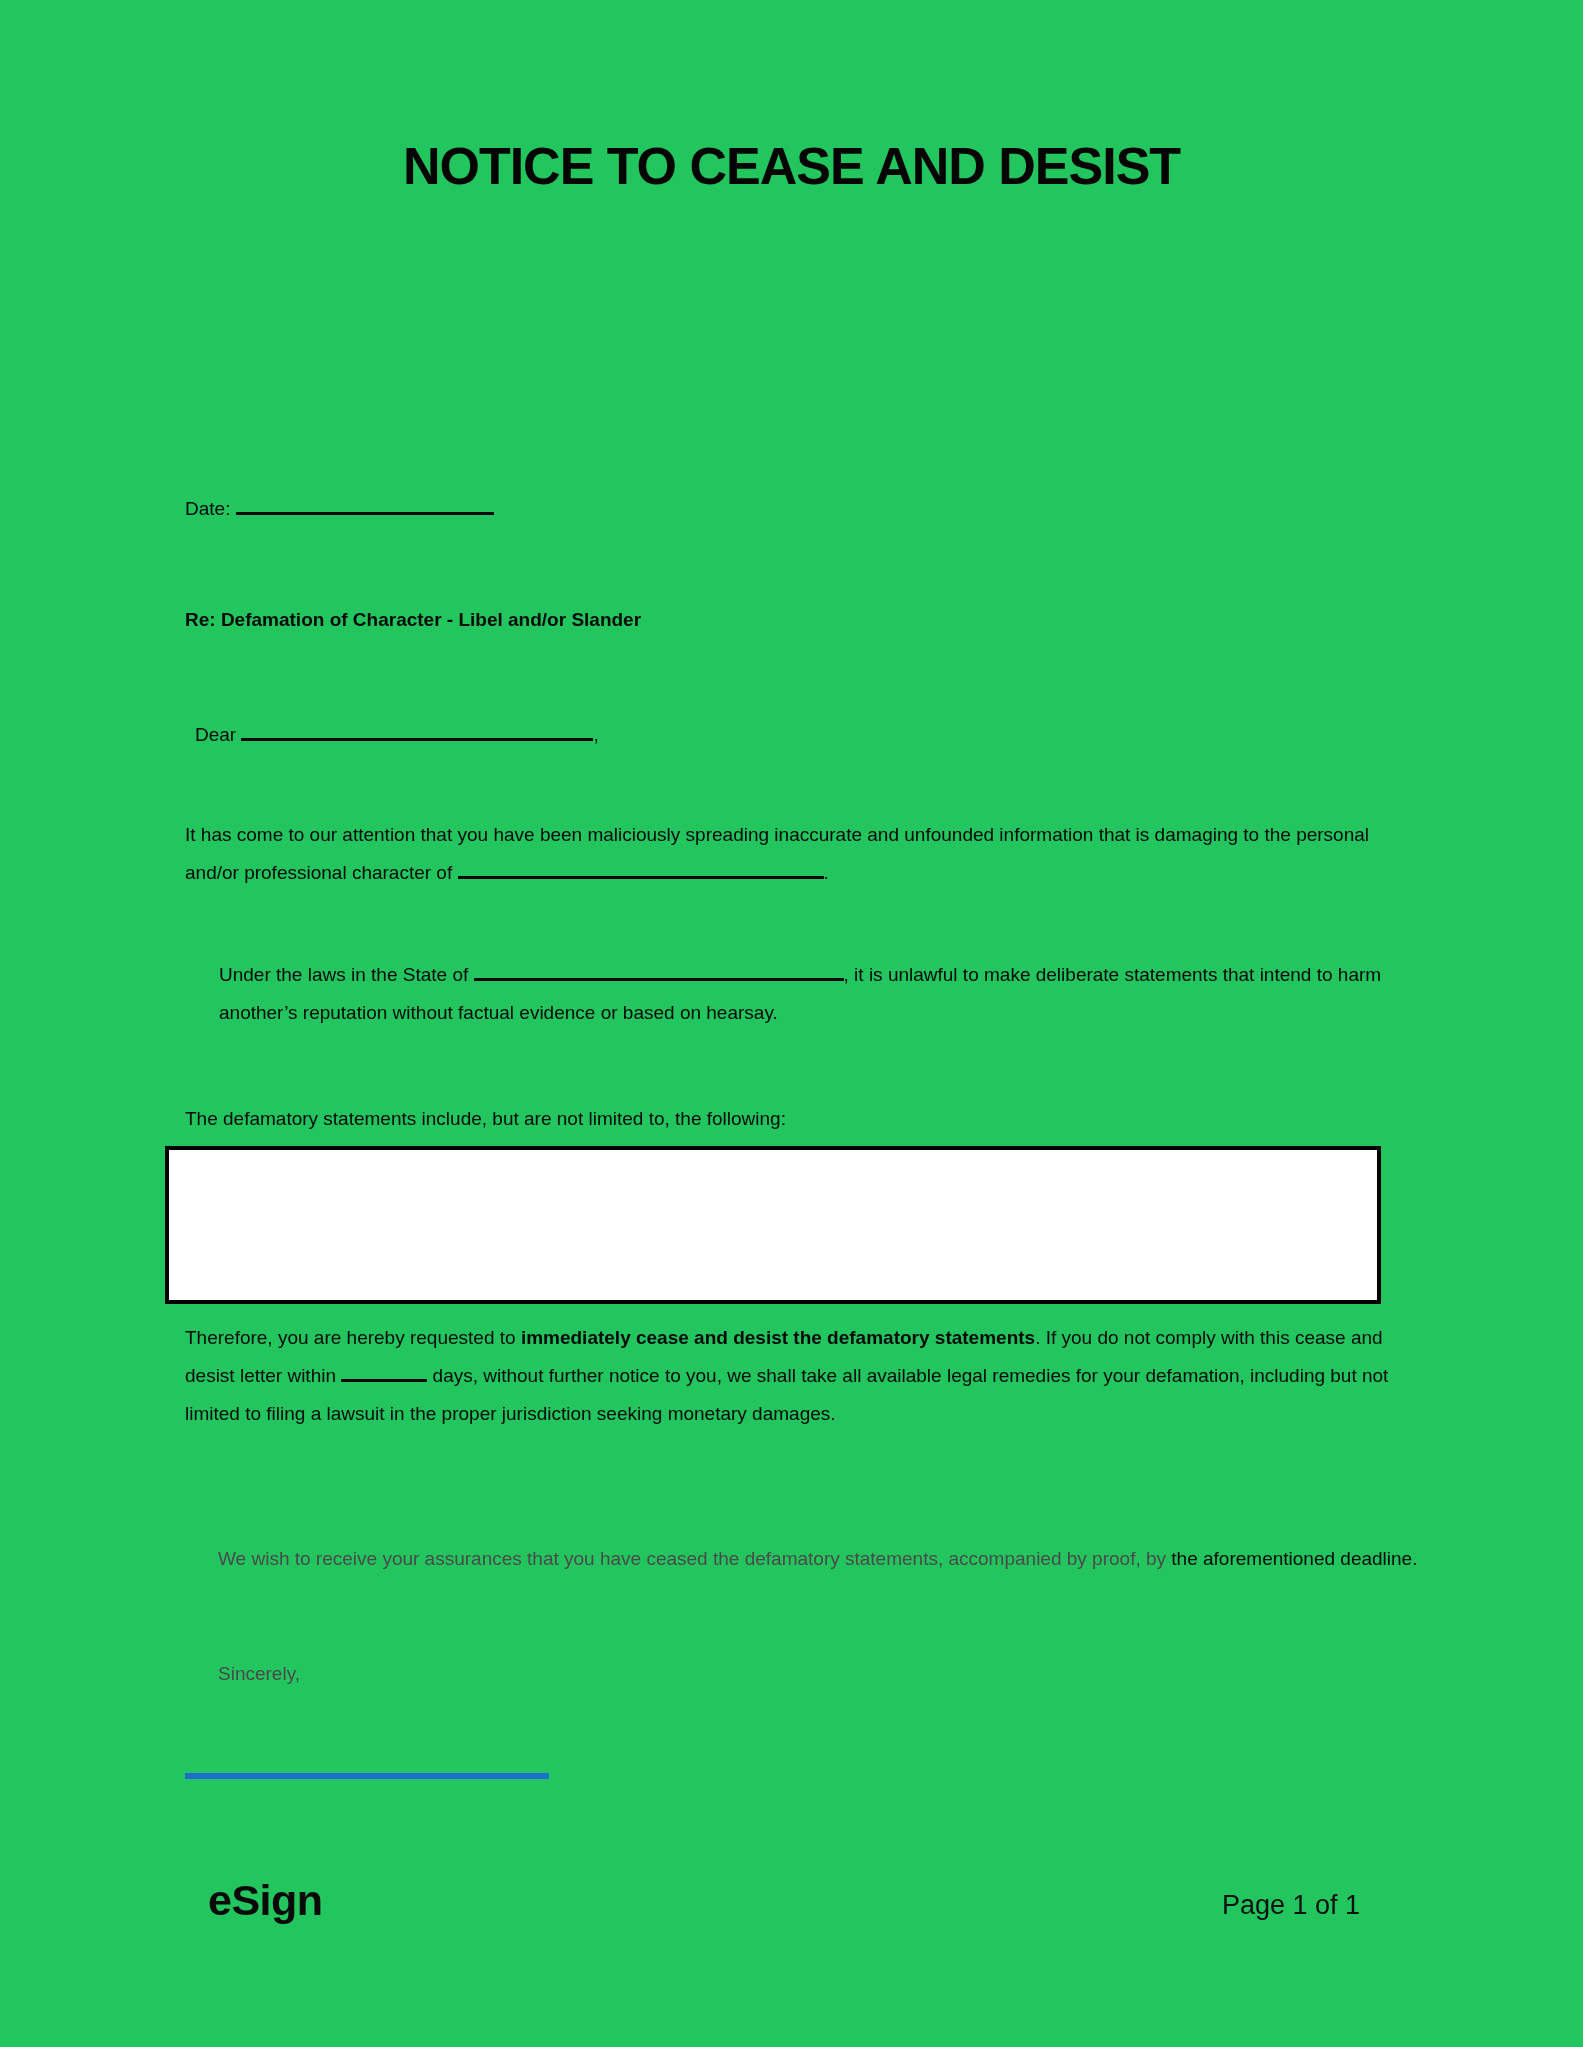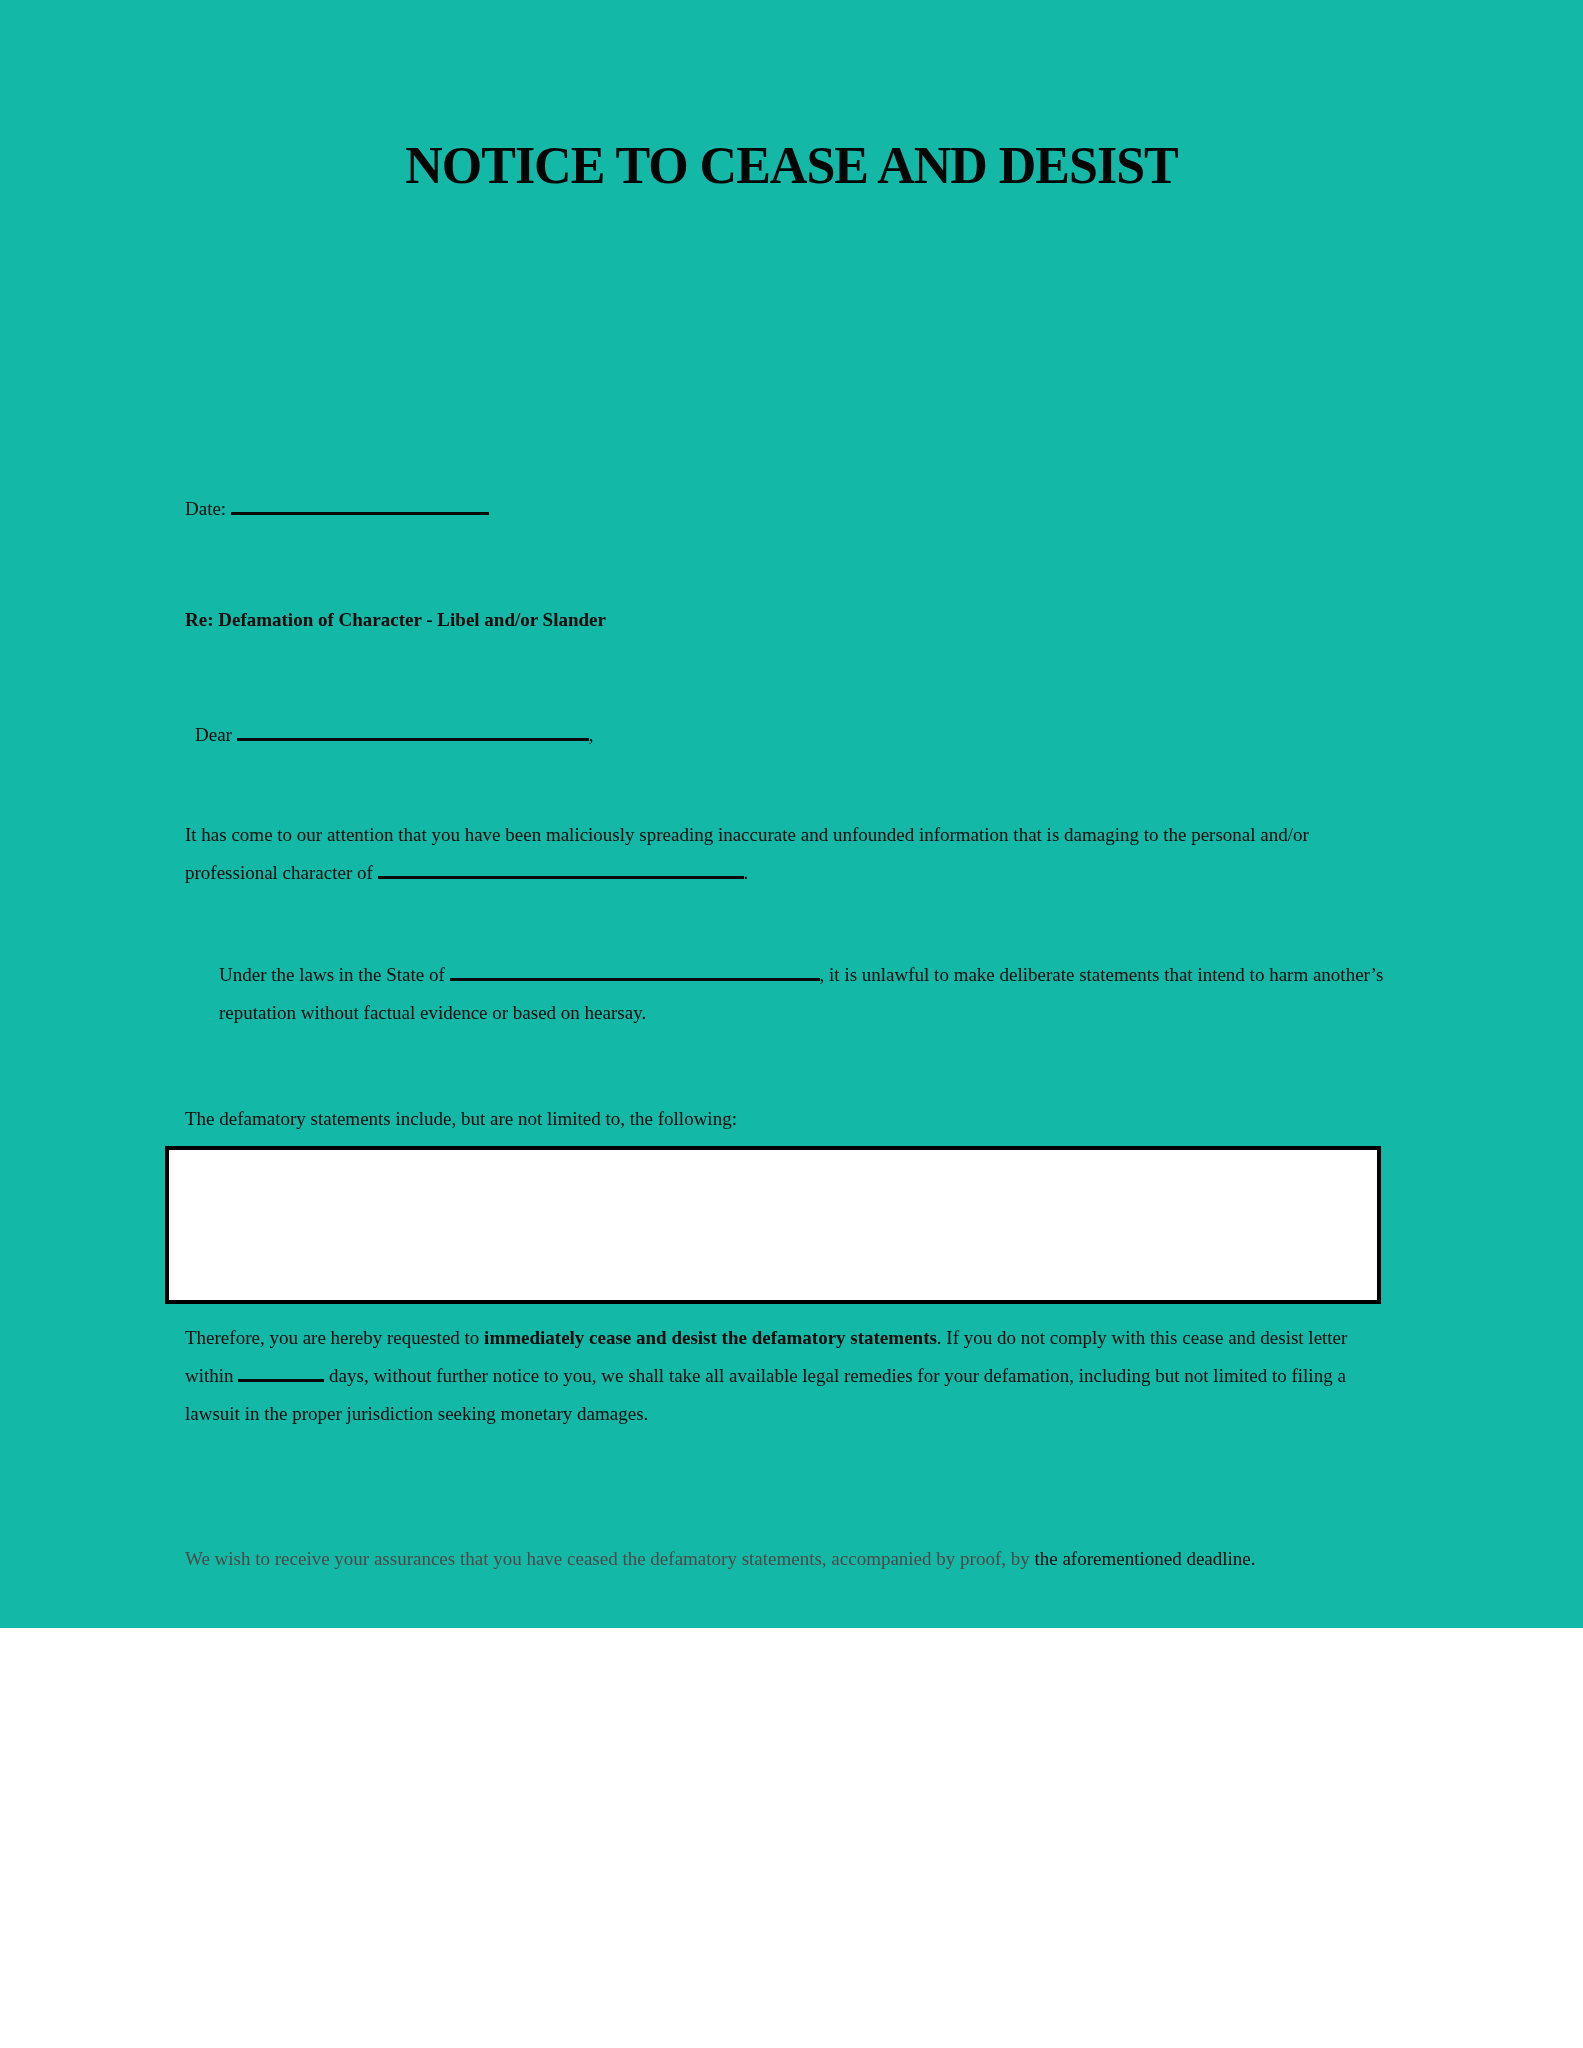--- a/index.html
+++ b/index.html
@@ -3,23 +3,23 @@
 <meta charset="utf-8">
 <style>
   html, body {
     margin: 0;
     padding: 0;
     background: #ffffff;
   }
   .page {
     position: relative;
     width: 1583px;
-    height: 1628px;
-    background: #14b8a6;
-    font-family: Liberation Serif, serif;
+    height: 2047px;
+    background: #22c55e;
+    font-family: Liberation Sans, sans-serif;
     color: #000000;
     overflow: hidden;
   }
   .abs { position: absolute; }
   .doc-title {
     top: 136px;
     left: 0;
     width: 1583px;
     text-align: center;
     font-size: 52px;
@@ -49,21 +49,21 @@
   .statements-box {
     top: 1146px;
     left: 165px;
     width: 1216px;
     height: 158px;
     border: 4px solid #000000;
     background: #ffffff;
     box-sizing: border-box;
   }
   .bold-inline { font-weight: bold; }
-  .muted { color: #4a4a4a; }
+  .muted { color: #4a4a4a; margin-left: 33px; }
   .dark-end { color: #0a0a0a; }
   .signature-line {
     top: 1773px;
     left: 185px;
     width: 364px;
     height: 6px;
     background: #1e6ecf;
   }
   .footer-brand {
     top: 1876px;

